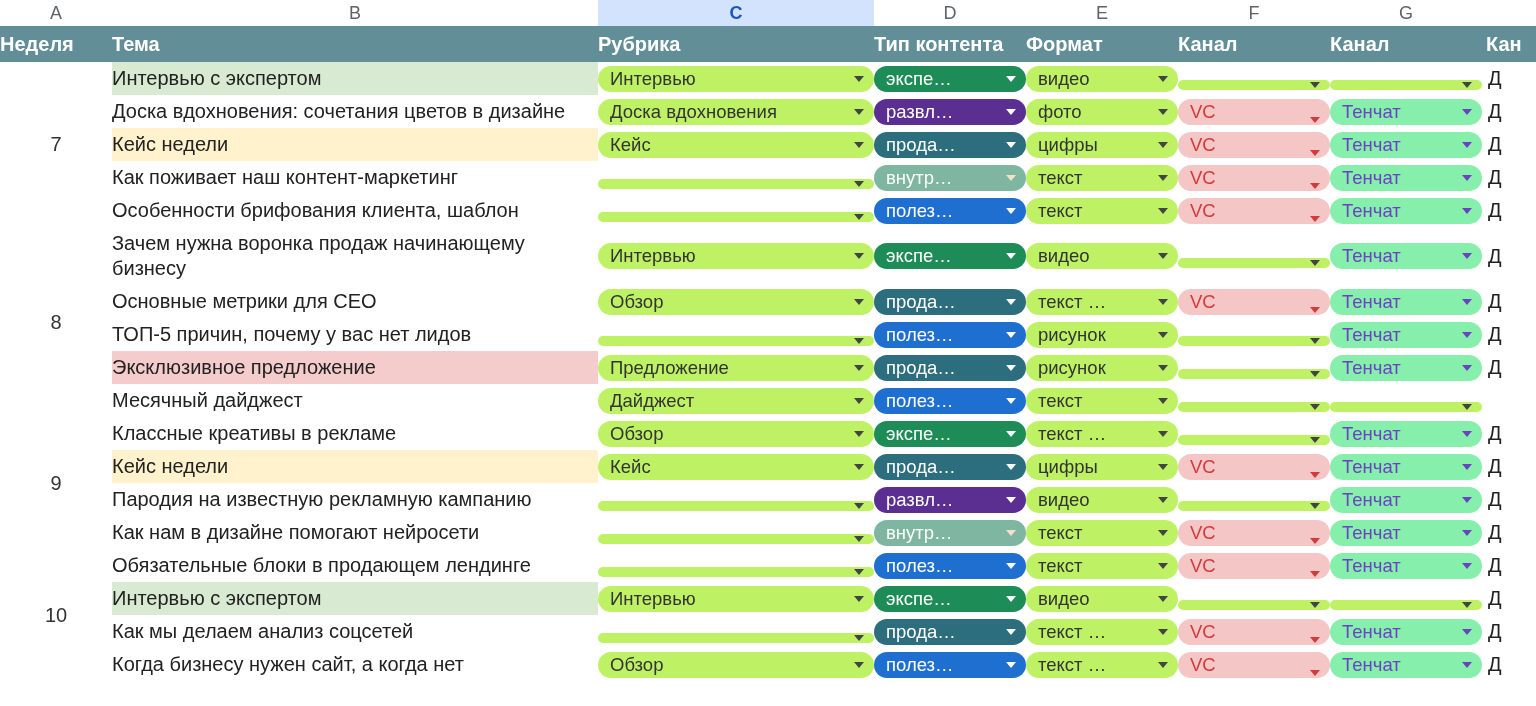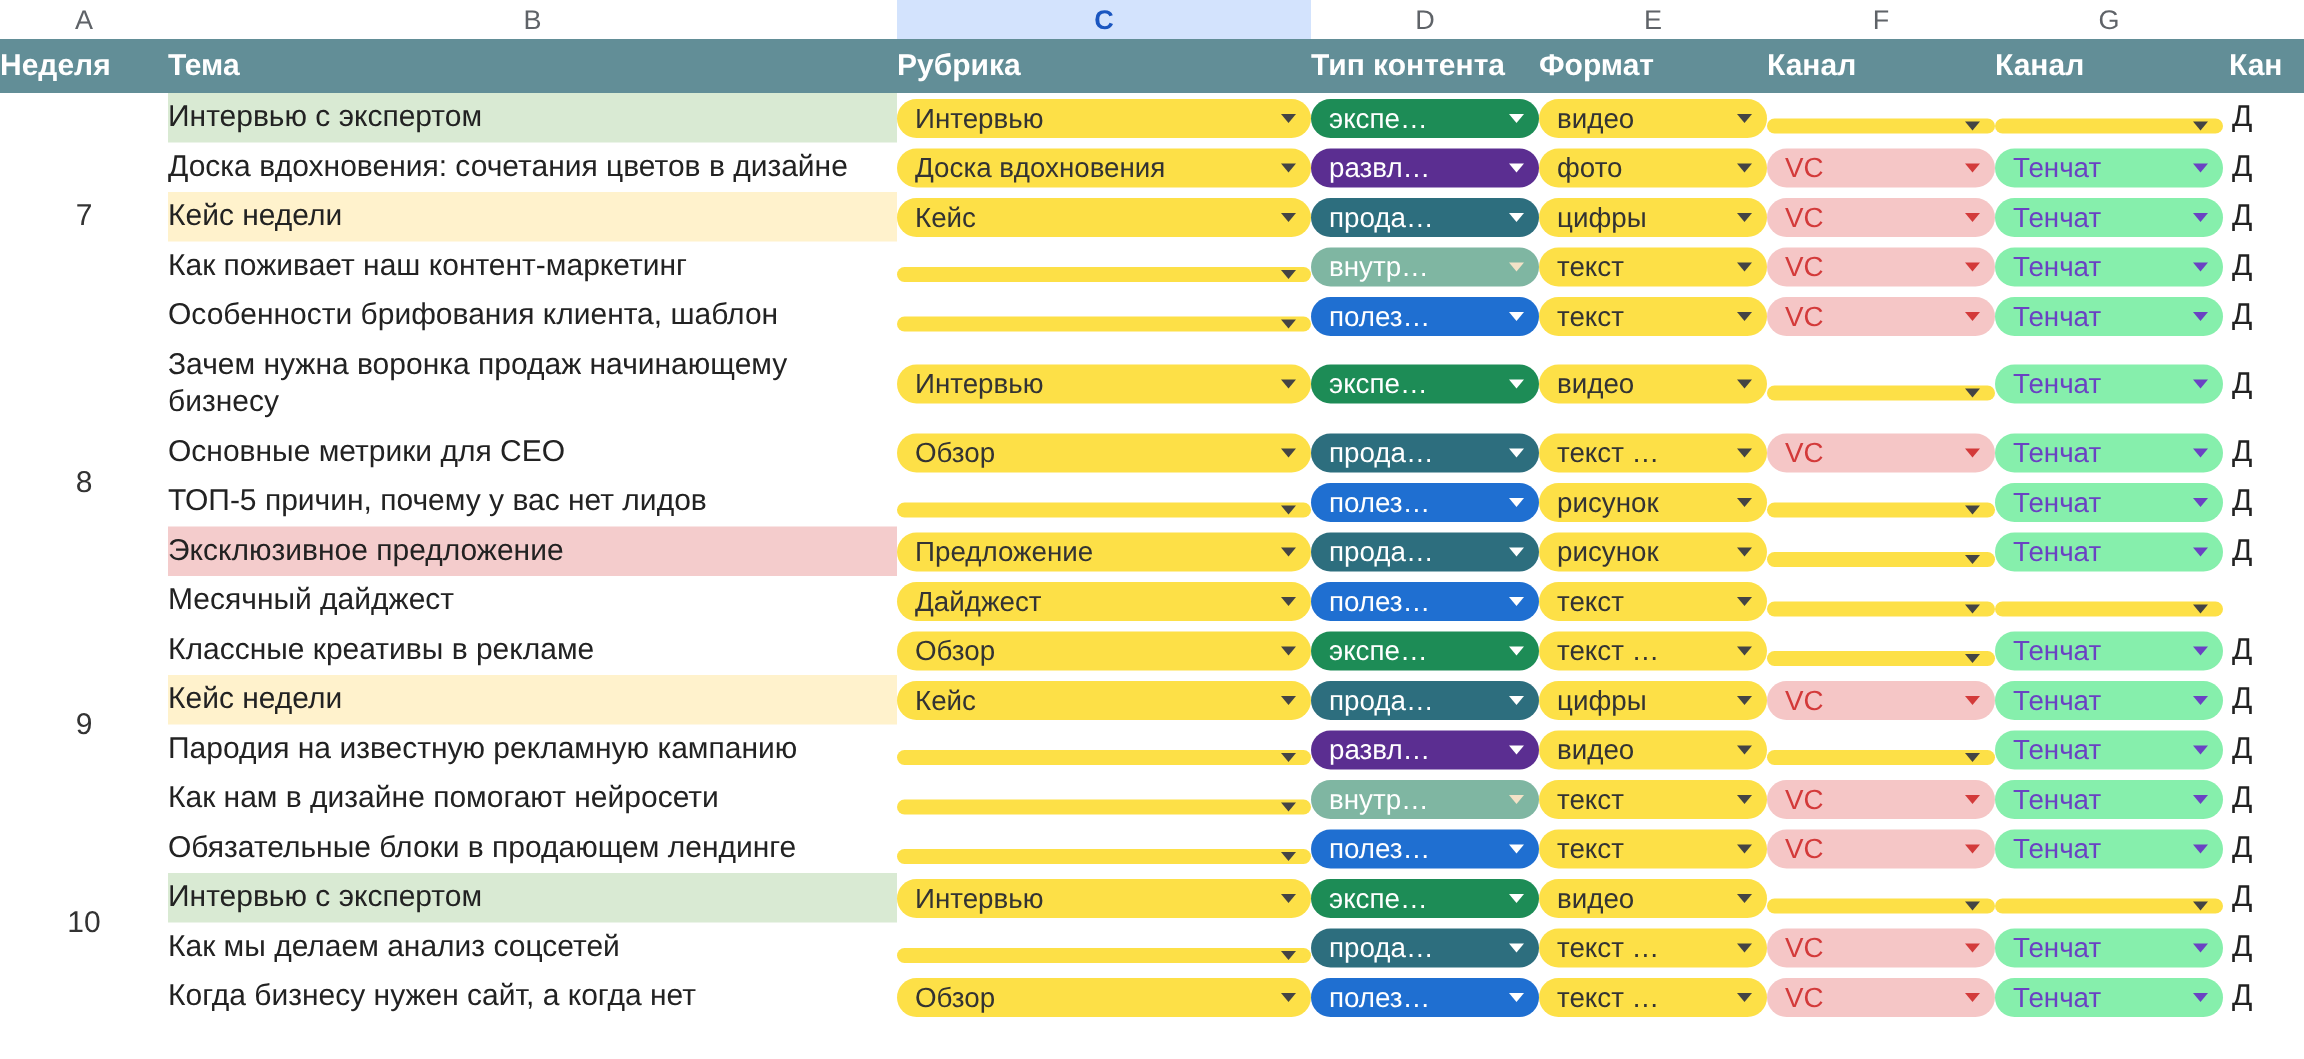--- a/index.html
+++ b/index.html
@@ -92,29 +92,29 @@
     text-overflow: ellipsis;
   }
   .pill .caret {
     flex: 0 0 auto;
     margin-left: 6px;
     width: 0; height: 0;
     border-left: 5px solid transparent;
     border-right: 5px solid transparent;
     border-top: 6px solid currentColor;
   }
-  .p-gray   { background: #fde047; color: #333; }
+  .p-gray   { background: #bef264; color: #333; }
   .p-gray .caret { border-top-color: #444; }
   .p-green  { background: #1d8c56; color: #fff; }
   .p-purple { background: #5b2e91; color: #fff; }
   .p-teal   { background: #2d6e7e; color: #fff; justify-content: center; }
   .p-sage   { background: #7fb6a2; color: #fff; gap: 24px; }
   .p-sage .caret { border-top-color: #f3e2c7; }
   .p-blue   { background: #1f6fd1; color: #fff; }
-  .p-vc     { background: #f5c6c6; color: #d33a3a; }
+  .p-vc     { background: #f5c6c6; color: #d33a3a; align-items: flex-end; }
   .p-vc .caret { border-top-color: #d33a3a; }
   .p-dz     { background: #86efac; color: #6a42c3; }
   .p-dz .caret { border-top-color: #6a42c3; }
 
   .col-A { width: 112px; }
   .col-B { width: 486px; }
   .col-C { width: 276px; }
   .col-D { width: 152px; }
   .col-E { width: 152px; }
   .col-F { width: 152px; }

